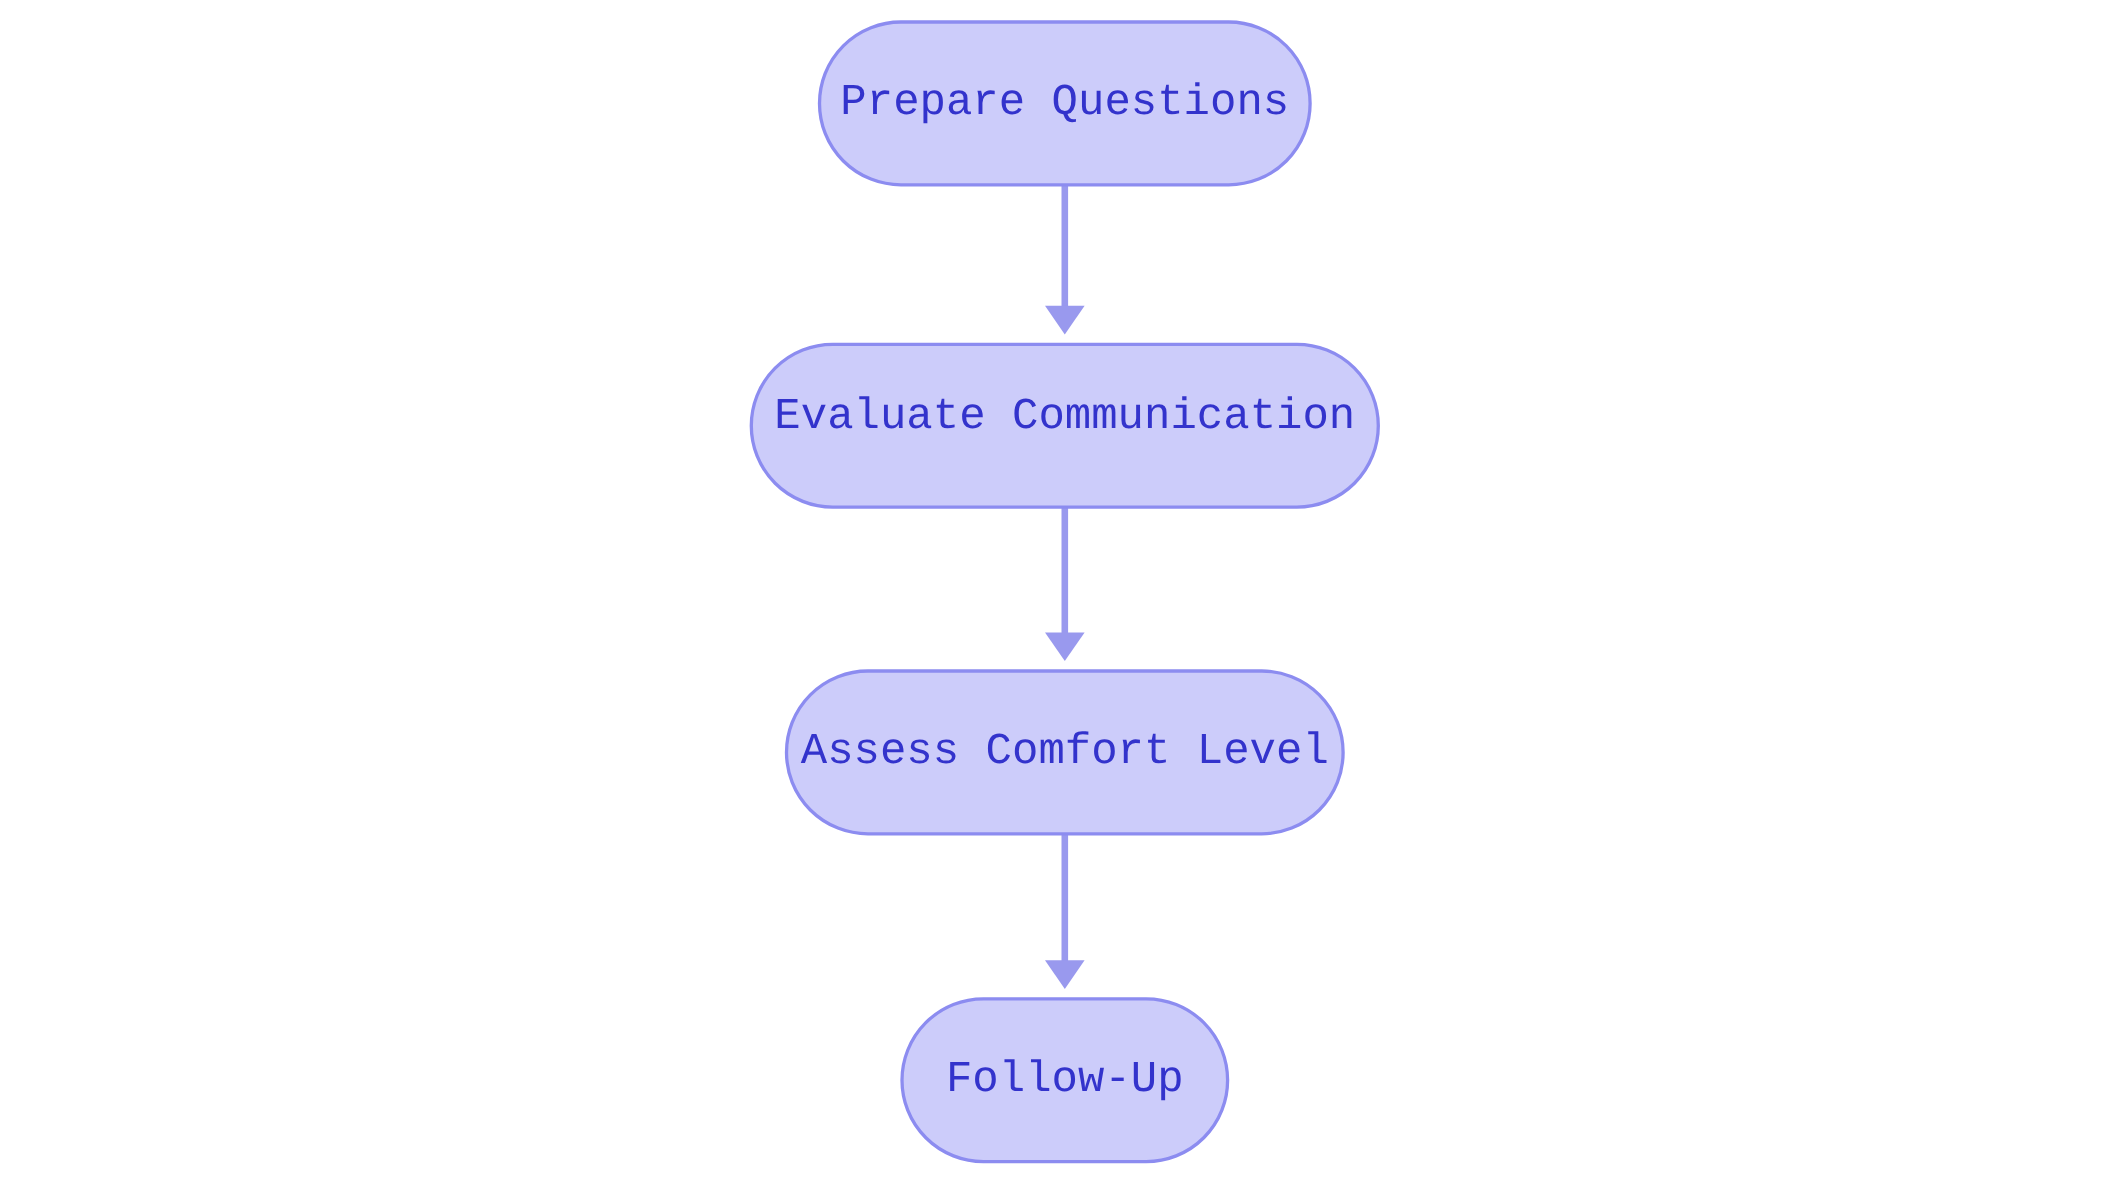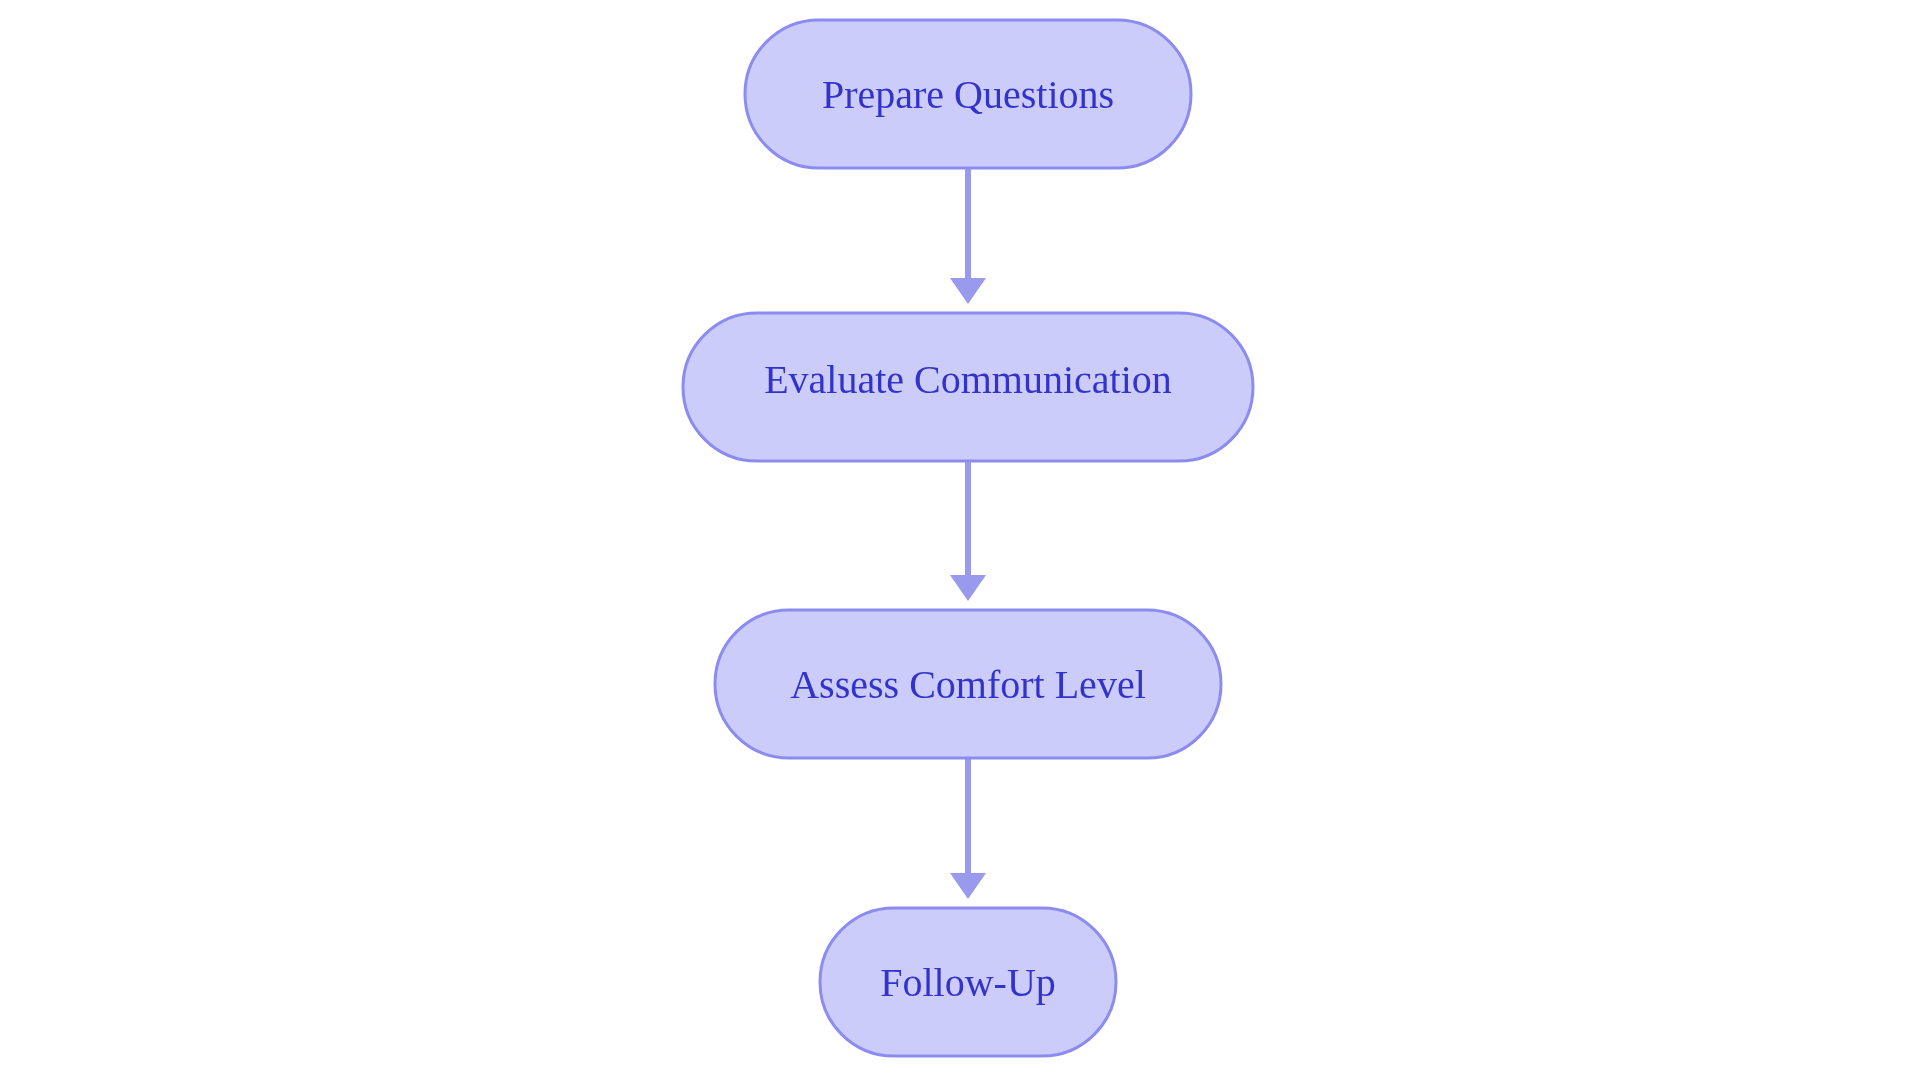--- a/index.html
+++ b/index.html
@@ -28,21 +28,21 @@
     width: 1920px;
     height: 1083px;
   }
 
   .node-label {
     position: absolute;
     display: flex;
     align-items: center;
     justify-content: center;
     color: #3333cc;
-    font-family: Liberation Serif, serif;
+    font-family: Liberation Mono, monospace;
     font-size: 40px;
     font-weight: 400;
     letter-spacing: 0px;
     white-space: nowrap;
     pointer-events: none;
   }
 </style>
 </head>
 <body>
 

